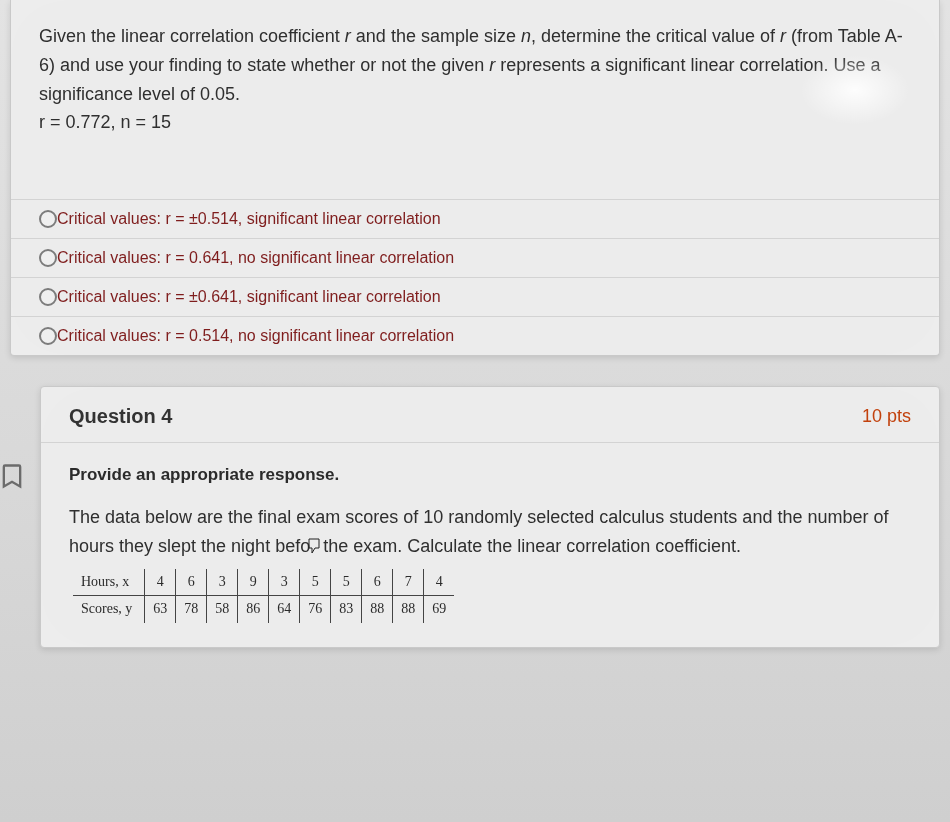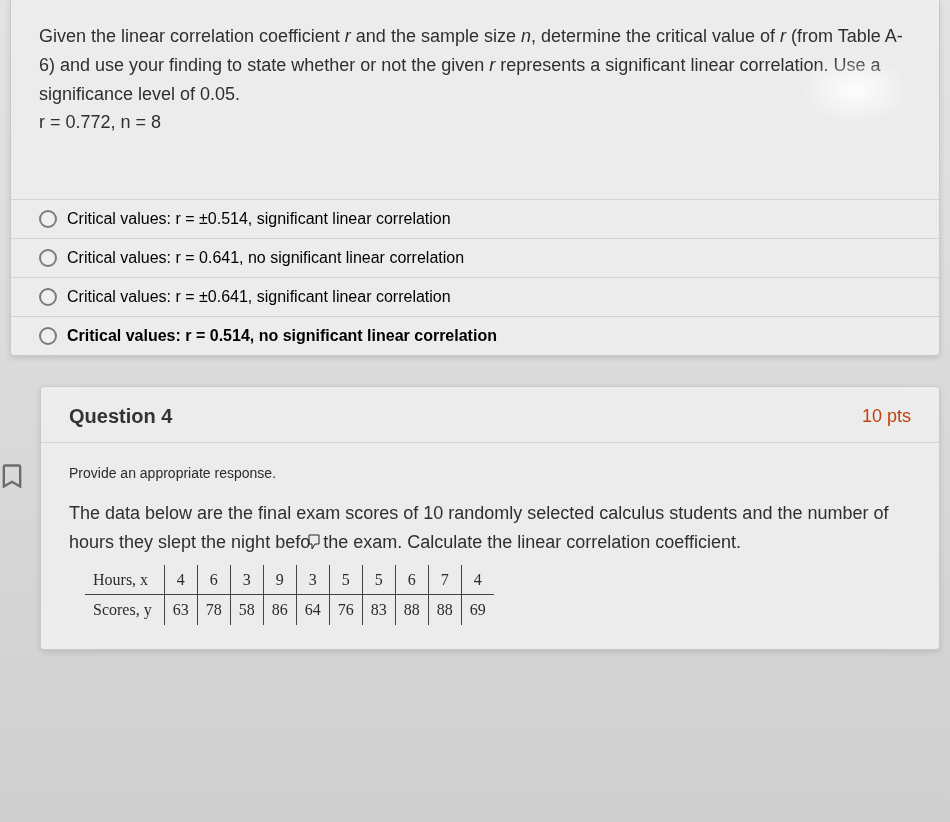--- a/index.html
+++ b/index.html
@@ -34,27 +34,26 @@
   color: #2f2f2f;
 }
 .italic { font-style: italic; }
 .spacer-40 { height: 40px; }
 .option-list {
   border-top: 1px solid #d3d3d3;
 }
 .option-row {
   display: flex;
   align-items: center;
-  gap: 10px;
   padding: 10px 28px;
   border-bottom: 1px solid #d3d3d3;
   font-size: 16px;
-  color: #000000;
-}
-.option-row:last-child { border-bottom: none; font-weight: bold; }
+  color: #7f1d1d;
+}
+.option-row:last-child { border-bottom: none; }
 .radio {
   width: 14px;
   height: 14px;
   border: 2px solid #7c7c7c;
   border-radius: 50%;
   flex-shrink: 0;
   background: #efefef;
 }
 .q-header {
   display: flex;
@@ -67,29 +66,29 @@
 .q-title {
   font-size: 20px;
   font-weight: 600;
   color: #333;
 }
 .q-points {
   font-size: 18px;
   color: #c2410c;
 }
 .subhead {
-  font-weight: 400;
-  font-size: 14px;
+  font-weight: 700;
+  font-size: 17px;
   padding: 22px 40px 10px 28px;
 }
 .data-table {
-  margin: 6px 0 2px 16px;
+  margin: 6px 0 2px 4px;
   border-collapse: collapse;
   font-family: Georgia, "Times New Roman", serif;
-  font-size: 16px;
+  font-size: 14px;
 }
 .data-table td, .data-table th {
   border-left: 1px solid #444;
   border-right: 1px solid #444;
   padding: 2px 8px;
   text-align: center;
 }
 .data-table td:first-child, .data-table th:first-child {
   border-left: none;
   text-align: left;
@@ -130,21 +129,21 @@
 <body>
 
 <div class="page">
 
   <div class="glow"></div>
 
   <div class="card" style="border-top:none; border-top-left-radius:0; border-top-right-radius:0;">
     <div class="question-body">
       <div class="question-text">
         <span>Given the linear correlation coefficient </span><span class="italic">r</span><span> and the sample size </span><span class="italic">n</span><span>, determine the critical value of </span><span class="italic">r</span><span> (from Table A-6) and use your finding to state whether or not the given </span><span class="italic">r</span><span> represents a significant linear correlation. Use a significance level of 0.05.</span>
-        <div>r = 0.772, n = 8</div>
+        <div>r = 0.772, n = 15</div>
       </div>
       <div class="spacer-40"></div>
     </div>
     <div class="option-list">
       <label class="option-row">
         <span class="radio"></span>
         <span>Critical values: r = ±0.514, significant linear correlation</span>
       </label>
       <label class="option-row">
         <span class="radio"></span>

